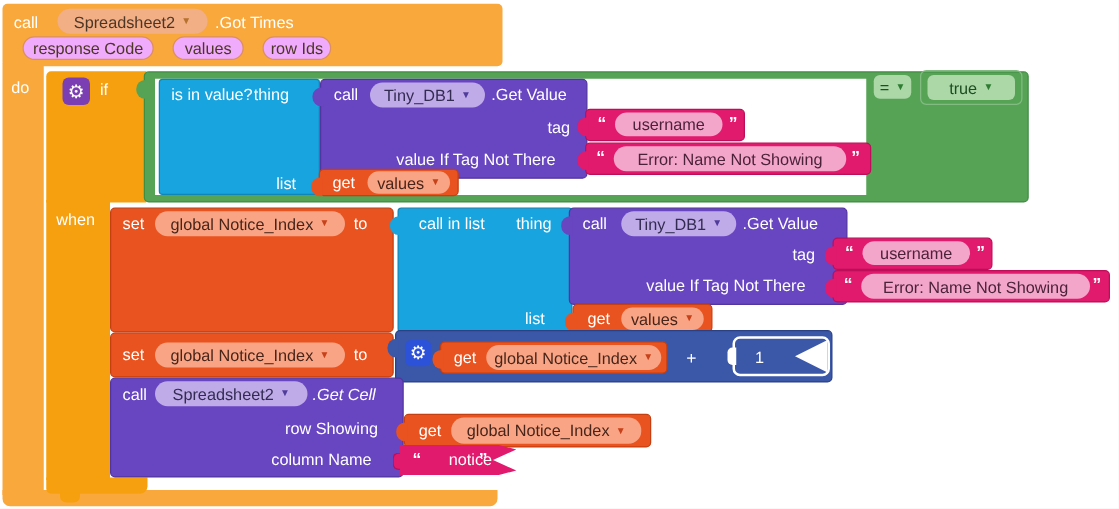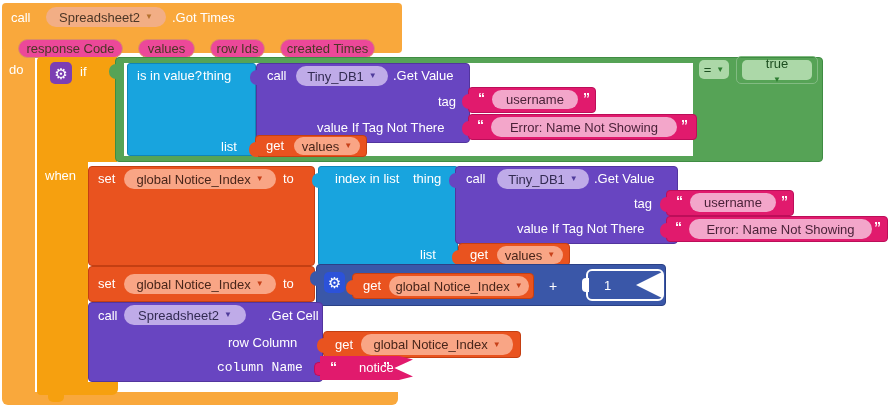--- a/index.html
+++ b/index.html
@@ -19,21 +19,21 @@
   .redorange{background:#E9531F;border:1px solid #C43F12;}
   .mathblue{background:#3A57A8;border:1px solid #2B4186;}
   .rounded{border-radius:4px;}
 
   
   .pill{position:absolute;display:flex;align-items:center;justify-content:center;gap:5px;
         border-radius:10px;font-size:13px;white-space:nowrap;box-sizing:border-box;padding:0 6px;}
   .pill .arr{font-size:8px;line-height:8px;}
   .salmon-pill{background:#F9A585;color:#48251a;}
   .salmon-pill .arr{color:#C7411A;}
-  .chip{background:#ec4899;border:1px solid #DC8F63;color:#4c3626;margin-top:10px;}
+  .chip{background:#f0abfc;border:1px solid #DC8F63;color:#4c3626;}
   .hdr-pill{background:#F2AE85;color:#4c3626;}
   .hdr-pill .arr{color:#B5722F;}
   .lpurple-pill{background:#BFABE8;color:#332b52;}
   .lpurple-pill .arr{color:#503C9B;}
   .pink-pill{background:#F3A6CA;color:#4b2239;}
   .lgreen-pill{background:#ACD8A8;color:#1d4e20;border-radius:5px;}
   .lgreen-pill .arr{color:#2E7D32;}
 
   
   .vplug::before{content:"";position:absolute;left:-7px;top:6px;width:9px;height:15px;
@@ -72,23 +72,20 @@
 
   <div class="pill chip" style="left:18px;top:29px;width:105px;height:19px;">
       <span>response Code</span>
     </div>
   <div class="pill chip" style="left:138px;top:29px;width:57px;height:19px;">
       <span>values</span>
     </div>
   <div class="pill chip" style="left:210px;top:29px;width:55px;height:19px;">
       <span>row Ids</span>
     </div>
-  <div class="pill chip" style="left:280px;top:29px;width:95px;height:19px;">
-      <span>created Times</span>
-    </div>
 
   <span class="lbl" style="left:9px;top:63px;">do</span>
 
   <div class="abs if-o" style="left:37px;top:57px;width:80px;height:105px;border-radius:4px 0 0 0;"></div>
   <div class="abs if-o" style="left:37px;top:160px;width:51px;height:224px;"></div>
   <div class="abs if-o" style="left:37px;top:382px;width:81px;height:13px;border-radius:0 0 6px 4px;"></div>
   <div class="abs if-o" style="left:48px;top:394px;width:16px;height:8px;border-radius:0 0 5px 5px;"></div>
   <div class="gear gear-purple" style="left:50px;top:62px;">
       <span>⚙</span>
     </div>
@@ -96,21 +93,21 @@
   <span class="lbl" style="left:45px;top:169px;">when</span>
 
   <div class="abs green rounded vplug" style="left:115px;top:57px;width:708px;height:105px;"></div>
   <div class="abs" style="left:124px;top:63px;width:569px;height:93px;background:#fff;"></div>
 
   <div class="pill lgreen-pill" style="left:699px;top:60px;width:30px;height:19px;padding:0 4px;">
     <span>=</span>
     <span class="arr">▼</span>
   </div>
   <div class="abs true-socket" style="left:736px;top:56px;width:82px;height:28px;"></div>
-  <div class="pill lgreen-pill" style="left:742px;top:60px;width:70px;height:20px;flex-direction:column;">
+  <div class="pill lgreen-pill" style="left:742px;top:60px;width:70px;height:20px;">
     <span>true</span>
     <span class="arr">▼</span>
   </div>
 
   <div class="abs blue" style="left:127px;top:63px;width:129px;height:93px;border-radius:3px;"></div>
   <span class="lbl" style="left:137px;top:69px;">is in value?</span>
   <span class="lbl" style="left:203px;top:69px;">thing</span>
   <span class="lbl" style="left:221px;top:140px;">list</span>
 
   <div class="abs purple rounded vplug" style="left:256px;top:63px;width:214px;height:80px;"></div>
@@ -146,21 +143,21 @@
 
   <div class="abs redorange rounded" style="left:88px;top:166px;width:227px;height:100px;"></div>
   <span class="lbl" style="left:98px;top:172px;">set</span>
   <div class="pill salmon-pill" style="left:124px;top:169px;width:152px;height:20px;">
     <span>global Notice_Index</span>
     <span class="arr">▼</span>
   </div>
   <span class="lbl" style="left:283px;top:172px;">to</span>
 
   <div class="abs blue vplug" style="left:318px;top:166px;width:140px;height:100px;border-radius:3px;"></div>
-  <span class="lbl" style="left:335px;top:172px;">index in list</span>
+  <span class="lbl" style="left:335px;top:172px;">call in list</span>
   <span class="lbl" style="left:413px;top:172px;">thing</span>
   <span class="lbl" style="left:420px;top:248px;">list</span>
 
   <div class="abs purple rounded vplug" style="left:455px;top:166px;width:223px;height:78px;"></div>
   <span class="lbl" style="left:466px;top:172px;">call</span>
   <div class="pill lpurple-pill" style="left:497px;top:169px;width:92px;height:20px;">
     <span>Tiny_DB1</span>
     <span class="arr">▼</span>
   </div>
   <span class="lbl" style="left:594px;top:172px;">.Get Value</span>
@@ -212,23 +209,23 @@
     <span class="numtri"></span>
   </div>
   <div class="numtab" style="left:582px;top:278px;width:7px;height:14px;"></div>
 
   <div class="abs purple rounded" style="left:88px;top:302px;width:235px;height:80px;"></div>
   <span class="lbl" style="left:98px;top:309px;">call</span>
   <div class="pill lpurple-pill" style="left:124px;top:305px;width:122px;height:20px;">
     <span>Spreadsheet2</span>
     <span class="arr">▼</span>
   </div>
-  <span class="lbl" style="left:268px;top:309px;">.Get Cell</span>
-  <span class="lbl" style="left:228px;top:336px;">row Column</span>
-  <span class="lbl" style="left:217px;top:361px;font-family:Liberation Mono, monospace;">column Name</span>
+  <span class="lbl" style="left:250px;top:309px;font-style:italic;">.Get Cell</span>
+  <span class="lbl" style="left:228px;top:336px;">row Showing</span>
+  <span class="lbl" style="left:217px;top:361px;">column Name</span>
 
   <div class="abs redorange rounded vplug" style="left:323px;top:331px;width:198px;height:27px;"></div>
   <span class="lbl" style="left:335px;top:338px;">get</span>
   <div class="pill salmon-pill" style="left:361px;top:334px;width:152px;height:21px;">
     <span>global Notice_Index</span>
     <span class="arr">▼</span>
   </div>
 
   <div class="abs magenta" style="left:314px;top:362px;width:10px;height:14px;border-radius:5px 0 0 5px;border-right:none;"></div>
   <div class="abs notice-flag" style="left:320px;top:356px;width:93px;height:24px;">

